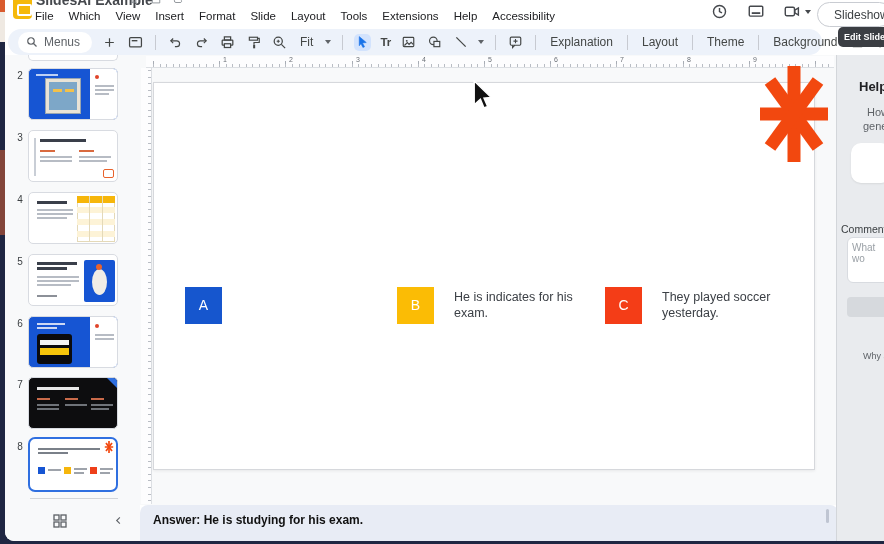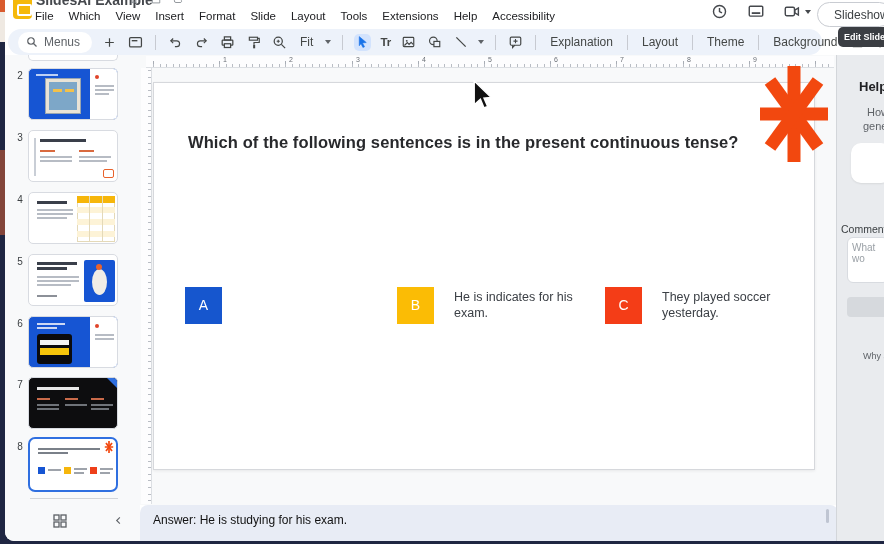--- a/index.html
+++ b/index.html
@@ -65,21 +65,21 @@
   .option { position:absolute; top:203px; display:flex; align-items:center; gap:20px; height:38px; }
   .opt-a { left:31px; } .opt-b { left:243px; } .opt-c { left:451px; }
   .opt-sq { width:37px; height:37px; display:flex; align-items:center; justify-content:center; color:#fff; font-size:14px; flex:none; }
   .opt-text { font-size:12.5px; color:#3c4046; line-height:1.32; width:120px; }
 
   .asterisk { position:absolute; left:754px; top:64px; width:70px; height:100px; pointer-events:none; }
   .mouse-cursor { position:absolute; left:467px; top:80px; width:22px; height:30px; pointer-events:none; }
 
   
   .notes { position:absolute; left:135px; top:505px; width:698px; height:36px; background:#e8ecf5; border-radius:8px 8px 0 0; overflow:hidden; }
-  .notes-line1 { position:absolute; left:13px; top:8px; font-size:12px; font-weight:normal; color:#111; white-space:nowrap; }
+  .notes-line1 { position:absolute; left:13px; top:8px; font-size:12px; font-weight:bold; color:#111; white-space:nowrap; }
   .notes-line2 { position:absolute; left:13px; top:24px; font-size:12px; font-weight:bold; color:#111; white-space:nowrap; }
   .notes-scroll { position:absolute; right:9px; top:4px; width:3px; height:14px; background:#bfc5d2; border-radius:2px; }
 
   
   .sidepanel { position:absolute; left:831px; top:55px; width:48px; height:486px; background:#e9ebee; border-left:1px solid #d3d6da; overflow:hidden; }
   .sp-title { position:absolute; left:22px; top:24px; font-size:13px; font-weight:bold; color:#202124; white-space:nowrap; }
   .sp-body1 { position:absolute; left:30px; top:51px; font-size:11px; color:#5f6368; white-space:nowrap; }
   .sp-body2 { position:absolute; left:26px; top:65px; font-size:11px; color:#5f6368; white-space:nowrap; }
   .sp-card { position:absolute; left:14px; top:88px; width:40px; height:40px; background:#fff; border-radius:10px; box-shadow:0 1px 2px rgba(0,0,0,.08); }
   .sp-comments { position:absolute; left:4px; top:168px; font-size:10.5px; color:#3c4043; white-space:nowrap; }
@@ -396,21 +396,20 @@
         <span style="left:273px">4</span>
         <span style="left:339px">5</span>
         <span style="left:405px">6</span>
         <span style="left:471px">7</span>
         <span style="left:538px">8</span>
         <span style="left:604px">9</span>
       </div>
       <div class="vruler"></div>
 
       <div class="slide">
-        <div class="question">Which of the following sentences is in the present continuous tense?</div>
 
         <div class="option opt-a">
           <div class="opt-sq" style="background: rgb(22, 86, 206);">
               <span>A</span>
             </div>
         </div>
         <div class="option opt-b">
           <div class="opt-sq" style="background: rgb(251, 188, 5);">
               <span>B</span>
             </div>

